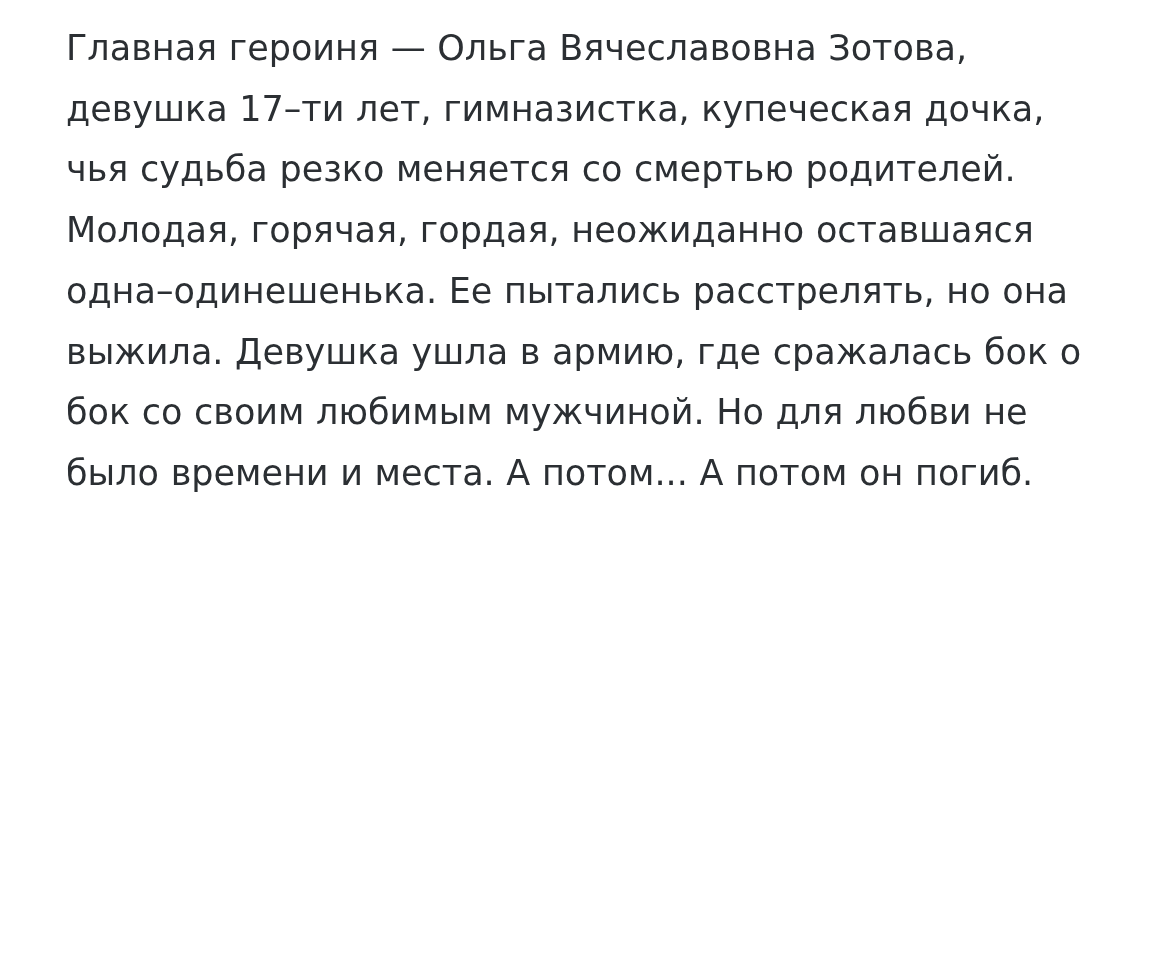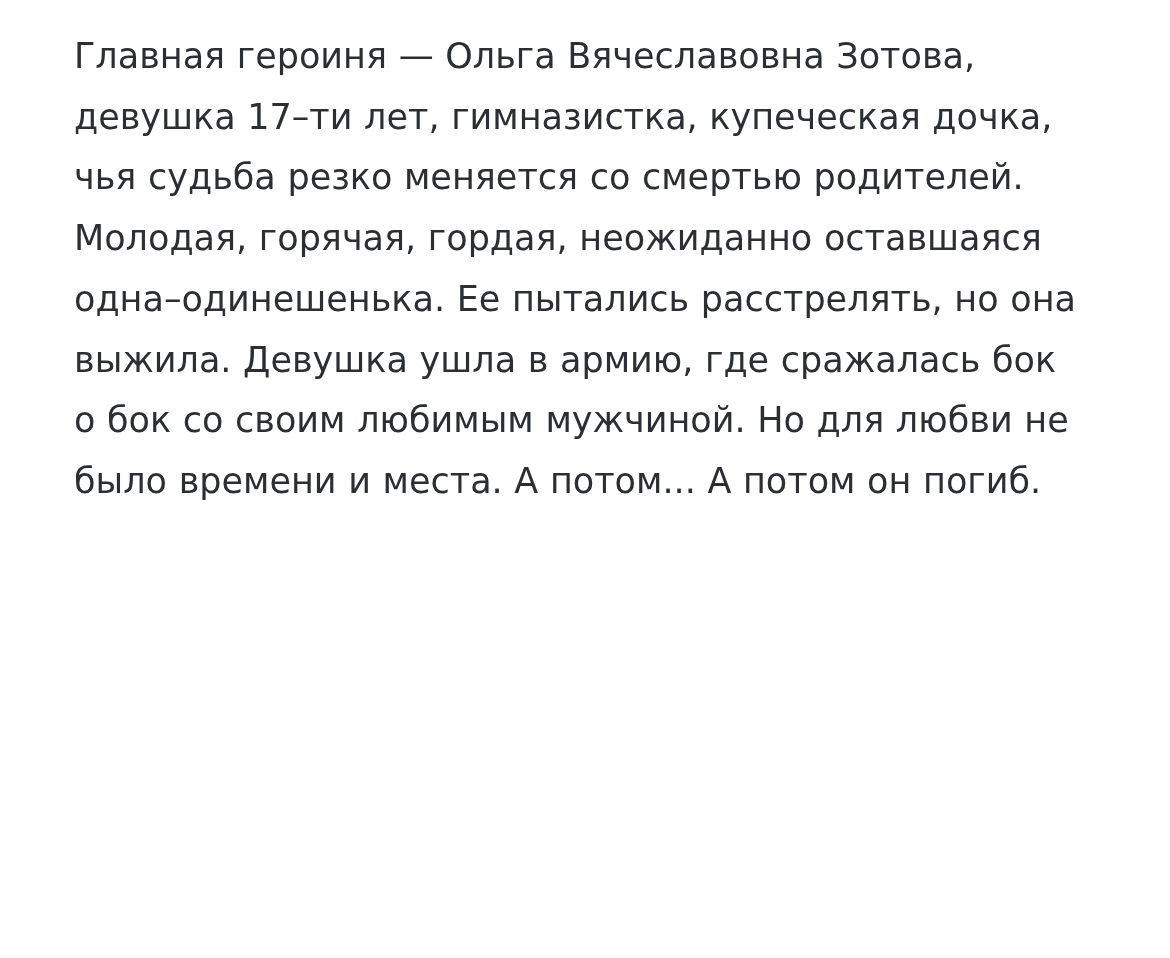--- a/index.html
+++ b/index.html
@@ -22,21 +22,21 @@
   }
   .body-text {
     color: #2b2f33;
     font-family: "DejaVu Sans", sans-serif;
     font-size: 35px;
     line-height: 1.735;
     font-weight: 400;
     letter-spacing: 0.0px;
     text-align: left;
     word-spacing: 0.5px;
-    margin: 12px;
+    margin: 4px;
   }
 </style>
 </head>
 <body>
 
 <div class="page">
   <p class="body-text">Главная героиня — Ольга Вячеславовна Зотова, девушка 17–ти лет, гимназистка, купеческая дочка, чья судьба резко меняется со смертью родителей. Молодая, горячая, гордая, неожиданно оставшаяся одна–одинешенька. Ее пытались расстрелять, но она выжила. Девушка ушла в армию, где сражалась бок о бок со своим любимым мужчиной. Но для любви не было времени и места. А потом... А потом он погиб.</p>
 </div>
 
 </body></html>

